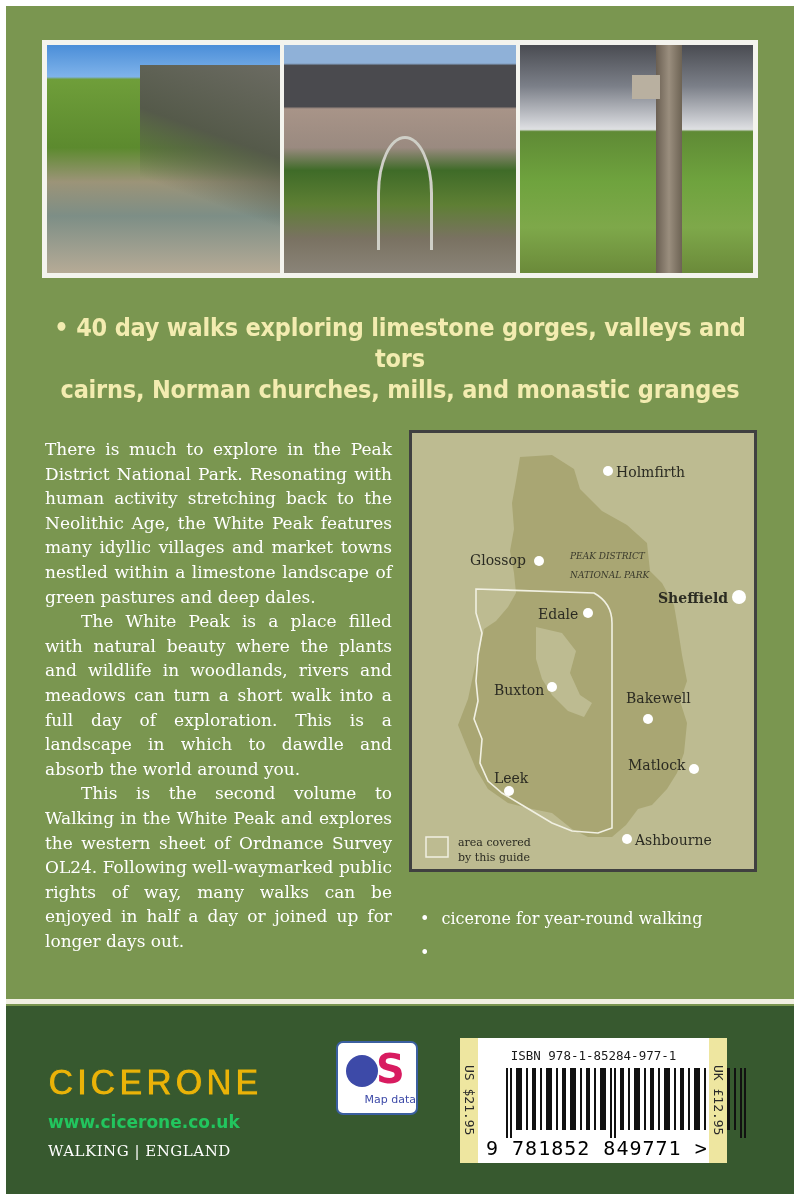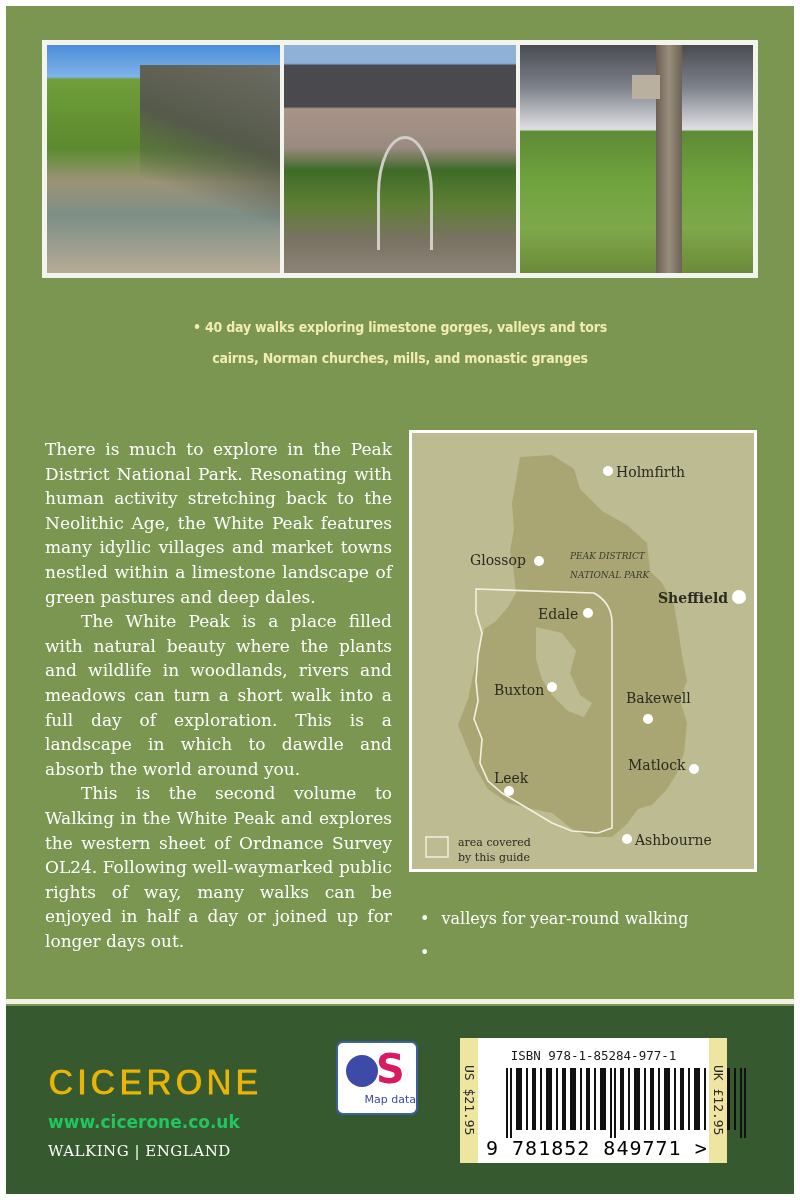--- a/index.html
+++ b/index.html
@@ -7,25 +7,25 @@
 .page{position:absolute;left:6px;top:6px;width:788px;height:1188px;background:#7a9650}
 .photos{position:absolute;left:36px;top:34px;width:716px;height:238px;background:#f4f4ee;padding:5px;display:flex;gap:4px}
 .photo{flex:1;height:100%;position:relative;overflow:hidden}
 .p1{background:linear-gradient(180deg,#4b8ed8 0%,#7fb3ea 14%,#6f9e3a 15%,#5c8a2e 45%,#9c9478 60%,#7d8e86 75%,#b6ab96 100%)}
 .p2{background:linear-gradient(180deg,#8fb1d8 0%,#8fb1d8 8%,#4a4a4e 9%,#4a4a4e 27%,#a89488 28%,#9a8a80 45%,#3f6b28 55%,#5e7f34 70%,#7a7262 85%,#8a8478 100%)}
 .p3{background:linear-gradient(180deg,#4a4c52 0%,#7b7f88 18%,#c9cbd0 33%,#dfe0e3 37%,#5f8a35 38%,#6fa33e 60%,#7ea84a 80%,#6b8a3a 100%)}
 .post{position:absolute;left:136px;top:0;width:26px;height:100%;background:linear-gradient(90deg,#6a5f52,#9a8e7e,#6d6354)}
 .sign{position:absolute;left:112px;top:30px;width:28px;height:24px;background:#b9b0a0}
 .hill{position:absolute;right:0;top:20px;width:60%;height:80%;background:linear-gradient(200deg,#6b6b62 0%,#555a4a 40%,rgba(0,0,0,0) 70%)}
 .arch{position:absolute;left:40%;top:40%;width:24%;height:50%;border:3px solid #cfcfc7;border-bottom:none;border-radius:50% 50% 0 0}
-.bullets{position:absolute;left:20px;top:306px;width:748px;text-align:center;color:#f3ecb0;font-family:"DejaVu Sans Condensed","DejaVu Sans",sans-serif;font-weight:bold;font-size:14px;line-height:31px;letter-spacing:-0.2px}
+.bullets{position:absolute;left:20px;top:306px;width:748px;text-align:center;color:#f3ecb0;font-family:"DejaVu Sans Condensed","DejaVu Sans",sans-serif;font-weight:bold;font-size:25px;line-height:31px;letter-spacing:-0.2px}
 .blurb{position:absolute;left:39px;top:431px;width:347px;color:#ffffff;font-family:"DejaVu Serif",serif;font-size:17px;line-height:24.6px;text-align:justify}
 .blurb p{text-indent:36px}
 .blurb p:first-child{text-indent:0}
-.map{position:absolute;left:403px;top:424px;width:348px;height:442px;background:#bdbb91;border:3px solid #ffffff}
+.map{position:absolute;left:403px;top:424px;width:348px;height:442px;background:#bdbb91;border:3px solid #404040}
 .map svg{position:absolute;left:0;top:0}
 .side-list{position:absolute;left:414px;top:896px;width:360px;color:#ffffff;font-family:"DejaVu Serif",serif;font-size:16px;line-height:34px}
 .side-list div{display:flex;gap:12px}
 .rule{position:absolute;left:0;top:993px;width:788px;height:5px;background:#f1f0e2}
 .footer{position:absolute;left:0;top:1000px;width:788px;height:188px;background:#37592f}
 .logo{position:absolute;left:42px;top:56px;color:#eab308;font-family:Liberation Sans, sans-serif;font-size:36px;letter-spacing:3px;font-weight:bold;-webkit-text-stroke:1px #37592f}
 .url{position:absolute;left:42px;top:106px;color:#22c55e;font-family:"DejaVu Sans",sans-serif;font-weight:bold;font-size:17px}
 .cat{position:absolute;left:42px;top:136px;color:#ffffff;font-family:"DejaVu Serif",serif;font-size:15px;letter-spacing:0.5px}
 .os{position:absolute;left:330px;top:35px;width:82px;height:74px;background:#ffffff;border-radius:7px;border:2px solid #3b5fa0}
 .os .o{position:absolute;left:8px;top:12px;width:32px;height:32px;border-radius:50%;background:#3d4aa8}
@@ -104,21 +104,21 @@
       <g font-family="DejaVu Serif, serif" font-size="11" fill="#2b2b22">
         <text x="46" y="413">area covered</text>
         <text x="46" y="428">by this guide</text>
       </g>
     </svg>
   </div>
 
   <div class="side-list">
     <div>
         <span>•</span>
-        <span>valleys for year-round walking</span>
+        <span>cicerone for year-round walking</span>
       </div>
     <div>
         <span>•</span>
       </div>
   </div>
 
   <div class="rule"></div>
 
   <div class="footer">
     <div class="logo">CICERONE</div>

